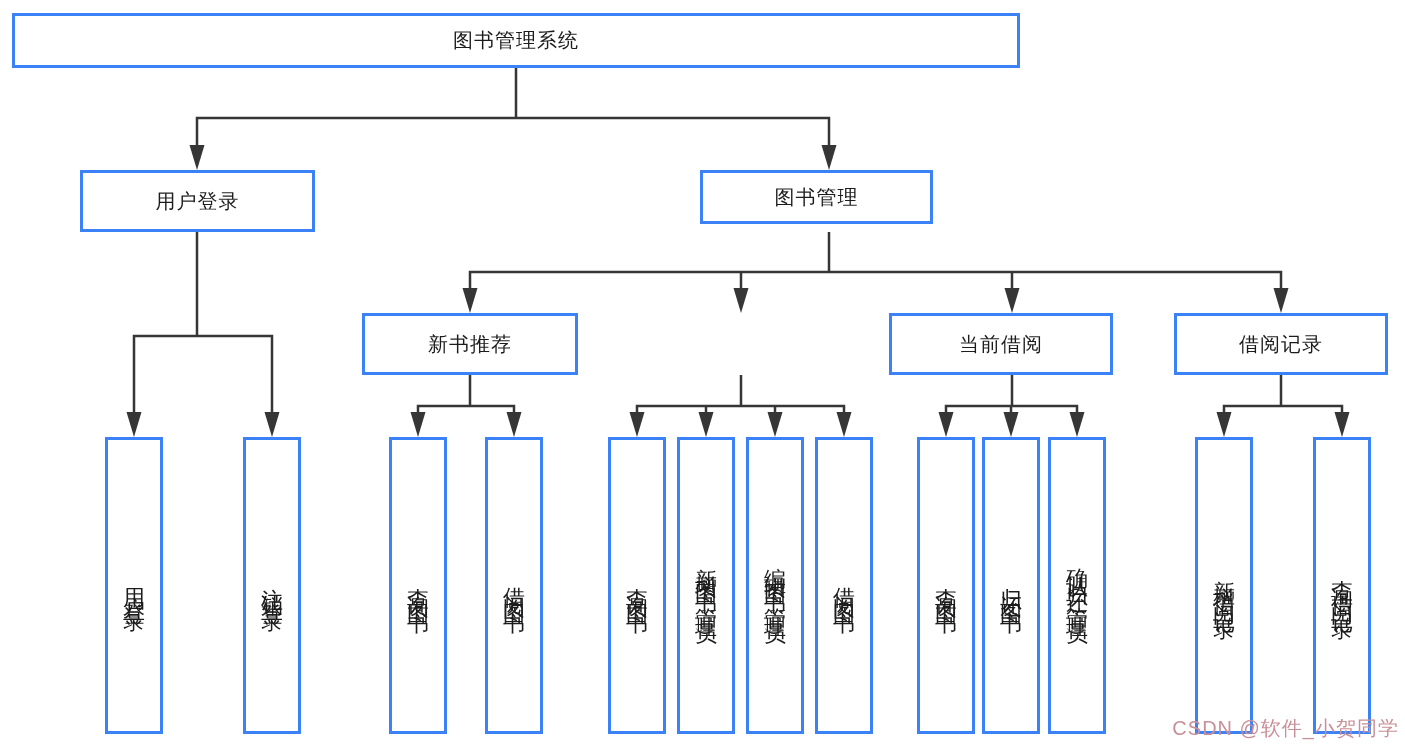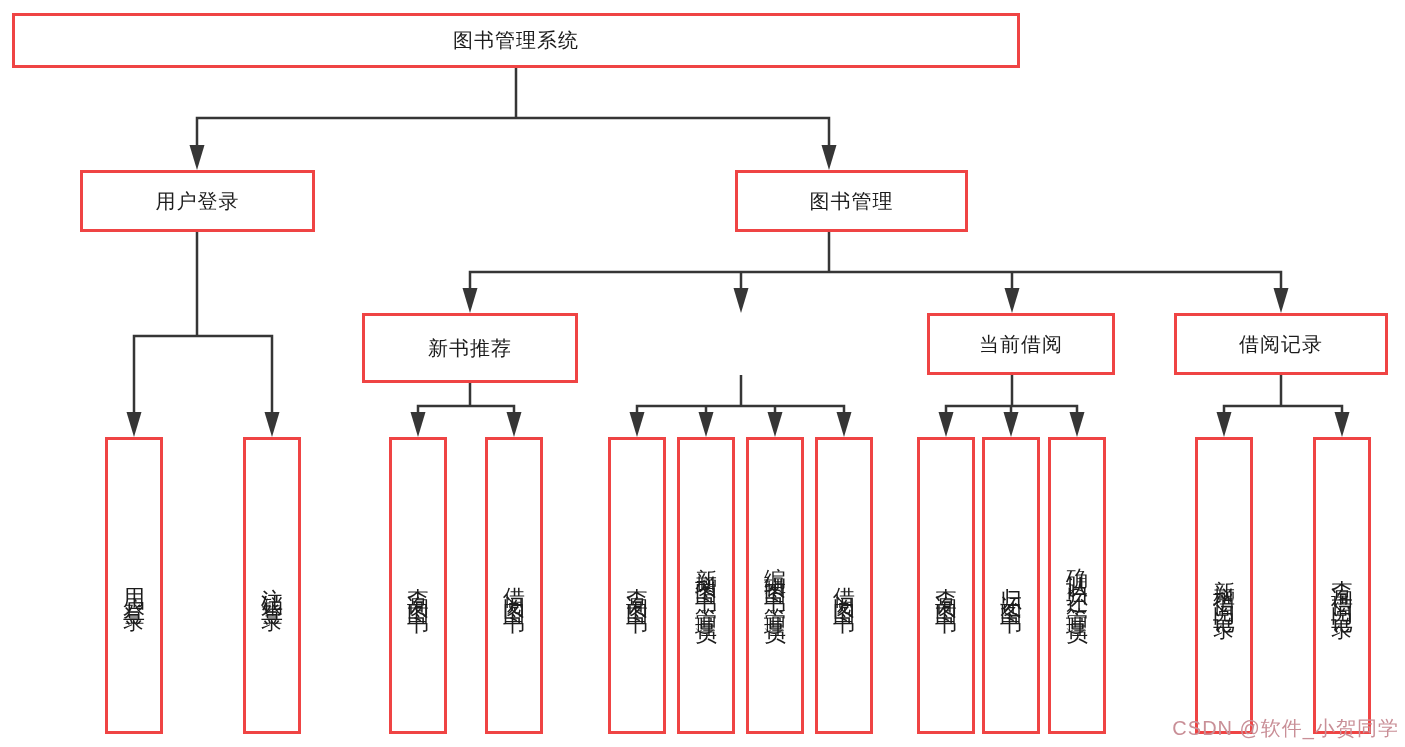--- a/index.html
+++ b/index.html
@@ -13,21 +13,21 @@
   }
   svg.wires {
     position: absolute;
     left: 0; top: 0;
     width: 1405px; height: 747px;
     pointer-events: none;
   }
   .node {
     position: absolute;
     background: #ffffff;
-    border: 3px solid #ef4444;
+    border: 3px solid #3b82f6;
     box-sizing: border-box;
     color: #1c1c1c;
     display: flex;
     align-items: center;
     justify-content: center;
   }
   .node-h {
     font-size: 20px;
     letter-spacing: 1px;
     white-space: nowrap;
@@ -41,25 +41,25 @@
     writing-mode: vertical-rl;
     text-orientation: mixed;
     font-size: 22px;
     letter-spacing: 8px;
     line-height: 1;
     color: #1c1c1c;
   }
   
   #box-root        { left: 12px;   top: 13px;  width: 1008px; height: 55px; }
   #box-user-login  { left: 80px;   top: 170px; width: 235px;  height: 62px; }
-  #box-book-mgmt   { left: 735px;  top: 170px; width: 233px;  height: 62px; }
+  #box-book-mgmt   { left: 700px;  top: 170px; width: 233px;  height: 54px; }
 
-  #box-new-rec     { left: 362px;  top: 313px; width: 216px;  height: 70px; }
+  #box-new-rec     { left: 362px;  top: 313px; width: 216px;  height: 62px; }
   #box-borrow      { left: 634px;  top: 313px; width: 214px;  height: 62px; }
-  #box-current     { left: 927px;  top: 313px; width: 188px;  height: 62px; }
+  #box-current     { left: 889px;  top: 313px; width: 224px;  height: 62px; }
   #box-records     { left: 1174px; top: 313px; width: 214px;  height: 62px; }
 
   #leaf-login      { left: 105px; }
   #leaf-logout     { left: 243px; }
   #leaf-nr-query   { left: 389px; }
   #leaf-nr-borrow  { left: 485px; }
   #leaf-bb-query   { left: 608px; }
   #leaf-bb-add     { left: 677px; }
   #leaf-bb-edit    { left: 746px; }
   #leaf-bb-borrow  { left: 815px; }

